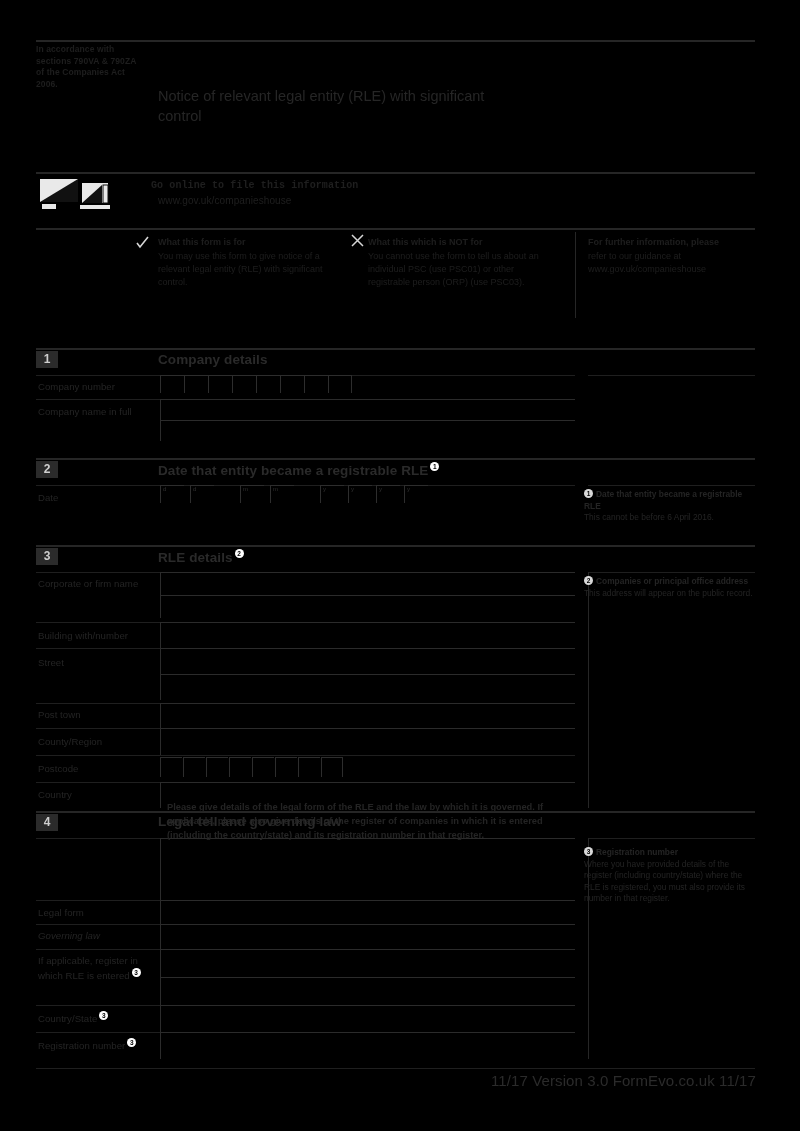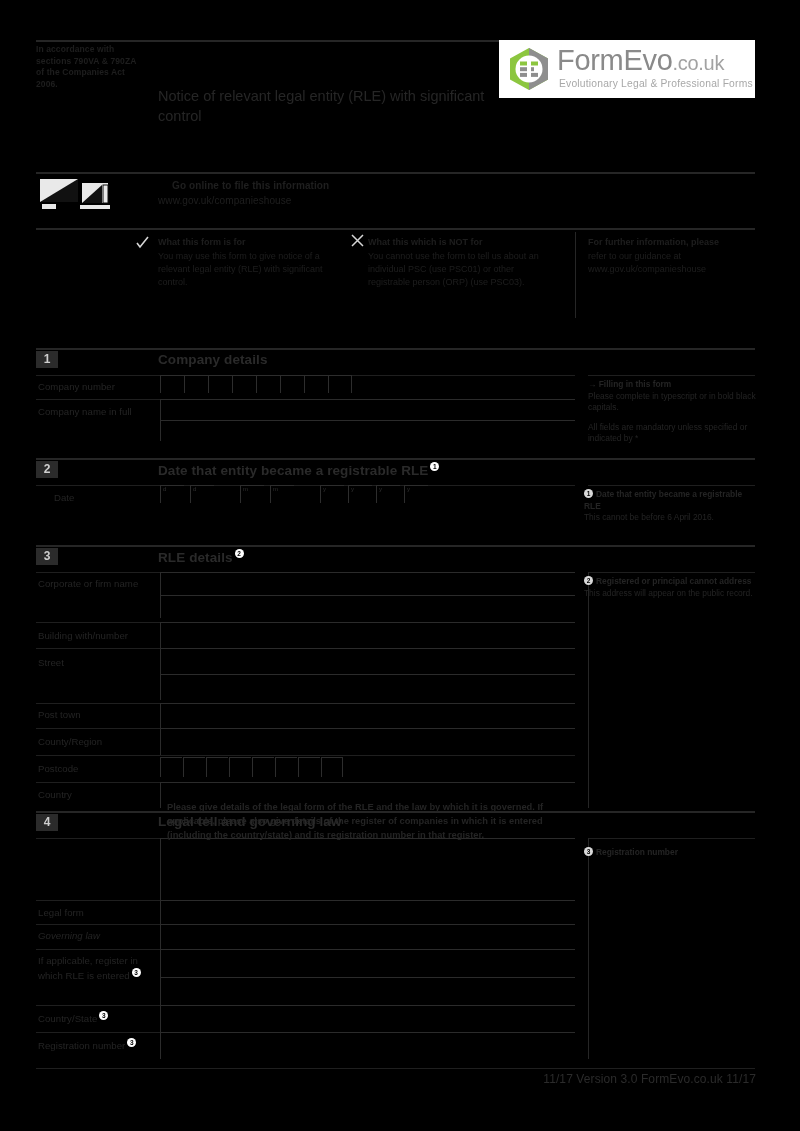--- a/index.html
+++ b/index.html
@@ -103,25 +103,26 @@
   }
 
   
   .monitor-icon {
     position: absolute;
     left: 40px; top: 179px;
     width: 70px; height: 30px;
   }
   .online-title {
     position: absolute;
-    left: 172px; top: 180px;
+    left: 151px; top: 180px;
     font-size: 10px;
     font-weight: bold;
     color: #1f1f1f;
     letter-spacing: 0.1px;
+    font-family: Liberation Mono, monospace;
   }
   .online-url {
     position: absolute;
     left: 158px; top: 195px;
     font-size: 10px;
     color: #1f1f1f;
     letter-spacing: 0.1px;
   }
 
   
@@ -232,49 +233,36 @@
     font-size: 9.3px;
     line-height: 14px;
     font-weight: bold;
     color: #242424;
   }
 
   
   .footer {
     position: absolute;
     right: 44px; top: 1072px;
-    font-size: 12px;
+    font-size: 15px;
     color: #2b2b2b;
     letter-spacing: 0.1px;
     margin-left: 17px;
   }
 </style>
 </head>
 <body>
 
 <div class="page">
 
   <div class="rule" style="left:36px; top:40px; width:719px; height:2px;"></div>
 
   <div class="hdr-accord">In accordance with sections 790VA &amp; 790ZA of the Companies Act 2006.</div>
   <div class="hdr-title">Notice of relevant legal entity (RLE) with significant control</div>
 
-  <div class="logo-box">
-    <svg class="logo-hex" viewBox="0 0 44 44">
-      <polygon points="22,1 41,11.5 41,32.5 22,43 3,32.5 3,11.5" fill="#8cc63f"></polygon>
-      <path d="M22,1 L41,11.5 L41,32.5 L22,43 Z" fill="#8e8e8e"></path>
-      <circle cx="22" cy="22" r="13.5" fill="#ffffff"></circle>
-      <rect x="13" y="14.5" width="18" height="4" fill="#8cc63f"></rect>
-      <rect x="13" y="20.2" width="14" height="4" fill="#8e8e8e"></rect>
-      <rect x="13" y="25.9" width="18" height="4" fill="#8e8e8e"></rect>
-      <rect x="20" y="10" width="4" height="24" fill="#ffffff"></rect>
-    </svg>
-    <div class="logo-name"><span>FormEvo</span><span class="tld">.co.uk</span></div>
-    <div class="logo-tag">Evolutionary Legal &amp; Professional Forms</div>
-  </div>
 
   <div class="rule" style="left:36px; top:172px; width:719px;"></div>
 
   <svg class="monitor-icon" viewBox="0 0 70 30">
     <rect x="0" y="0" width="38" height="23" fill="#e9e9e9"></rect>
     <polygon points="0,23 38,0 38,23" fill="#111111"></polygon>
     <rect x="2" y="25" width="14" height="5" fill="#e9e9e9"></rect>
     <rect x="42" y="4" width="26" height="20" fill="#e9e9e9"></rect>
     <polygon points="42,24 62,6 62,24" fill="#111111"></polygon>
     <rect x="63" y="6" width="5" height="18" fill="#e9e9e9" stroke="#111111" stroke-width="1"></rect>
@@ -329,35 +317,29 @@
     <div class="cellbox cellbox-last" style="left:328px; top:375px;"></div>
   </div>
 
   <div class="rule-thin" style="left:36px; top:399px; width:539px;"></div>
 
   <div class="flabel" style="left:38px; top:406px;">Company name in full</div>
   <div class="fbox-open" style="left:160px; top:399px; width:415px; height:21px;"></div>
   <div class="fbox-open" style="left:160px; top:420px; width:415px; height:21px;"></div>
 
   <div class="rule-thin" style="left:588px; top:375px; width:167px;"></div>
-  <div class="gnote" style="left:588px; top:379px;">
-    <span class="gttl"><span class="arrow">→</span> <span>Filling in this form</span></span>
-    <span>Please complete in typescript or in bold black capitals.</span>
-    <div style="height:8px"></div>
-    <span>All fields are mandatory unless specified or indicated by *</span>
-  </div>
 
   <div class="rule" style="left:36px; top:458px; width:719px;"></div>
 
   <div class="sec-num" style="left:36px; top:461px;">2</div>
   <div class="sec-title" style="left:158px; top:462px;"><span>Date that entity became a registrable RLE</span><span class="supbadge">1</span></div>
 
   <div class="rule-thin" style="left:36px; top:485px; width:539px;"></div>
 
-  <div class="flabel" style="left:38px; top:492px;margin-left:16px;">Date</div>
+  <div class="flabel" style="left:38px; top:492px;">Date</div>
   <div>
     <div class="cellbox" style="left:160px; top:485px;">
         <span class="cl">d</span>
       </div>
     <div class="cellbox" style="left:190px; top:485px;">
         <span class="cl">d</span>
       </div>
     <div class="cellbox" style="left:240px; top:485px;">
         <span class="cl">m</span>
       </div>
@@ -425,21 +407,21 @@
     <div class="cellbox cellbox-last" style="left:321px; top:757px; width:22px; height:20px;"></div>
   </div>
   <div class="rule-thin" style="left:36px; top:782px; width:539px;"></div>
 
   <div class="flabel" style="left:38px; top:789px;">Country</div>
   <div class="fbox-open" style="left:160px; top:782px; width:415px; height:26px;"></div>
 
   <div class="rule-thin" style="left:588px; top:572px; width:167px;"></div>
   <div class="vrule" style="left:588px; top:572px; height:236px;"></div>
   <div class="gnote" style="left:584px; top:576px;">
-    <span class="gttl"><span class="gbadge">2</span><span>Registered or principal cannot address</span></span>
+    <span class="gttl"><span class="gbadge">2</span><span>Companies or principal office address</span></span>
     <span>This address will appear on the public record.</span>
   </div>
 
   <div class="rule" style="left:36px; top:811px; width:719px;"></div>
 
   <div class="sec-num" style="left:36px; top:814px;">4</div>
   <div class="sec-title" style="left:158px; top:814px;">Legal tell and governing law</div>
 
   <div class="rule-thin" style="left:36px; top:838px; width:539px;"></div>
 
@@ -464,18 +446,19 @@
   <div class="fbox-open" style="left:160px; top:1005px; width:415px; height:27px;"></div>
   <div class="rule-thin" style="left:36px; top:1032px; width:539px;"></div>
 
   <div class="flabel" style="left:38px; top:1038px;"><span>Registration number</span><span class="supbadge">3</span></div>
   <div class="fbox-open" style="left:160px; top:1032px; width:415px; height:27px;"></div>
 
   <div class="rule-thin" style="left:588px; top:838px; width:167px;"></div>
   <div class="vrule" style="left:588px; top:838px; height:221px;"></div>
   <div class="gnote" style="left:584px; top:847px;">
     <span class="gttl"><span class="gbadge">3</span><span>Registration number</span></span>
+    <span>Where you have provided details of the register (including country/state) where the RLE is registered, you must also provide its number in that register.</span>
   </div>
 
   <div class="rule-thin" style="left:36px; top:1068px; width:719px;"></div>
   <div class="footer">11/17 Version 3.0 FormEvo.co.uk 11/17</div>
 
 </div>
 
 </body></html>

